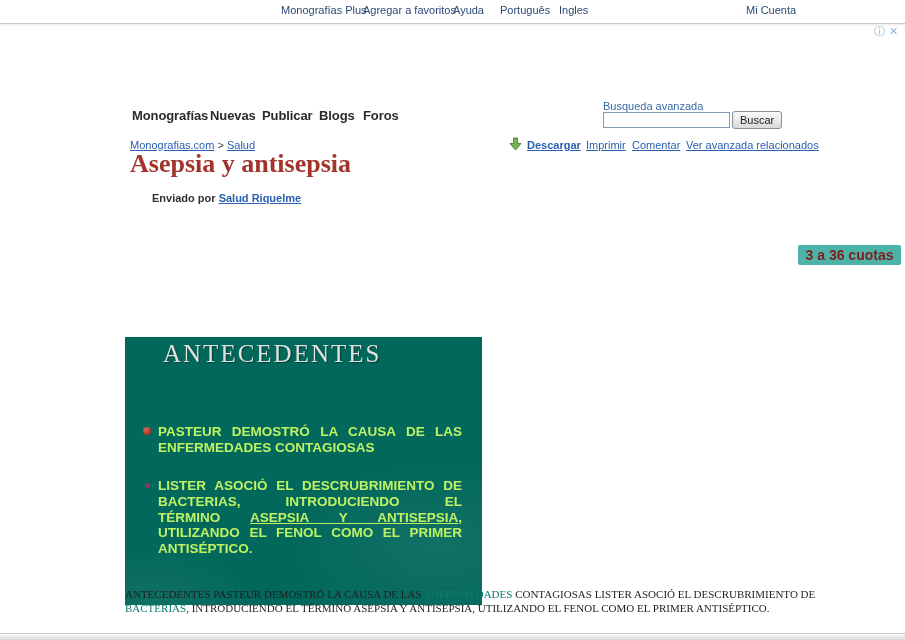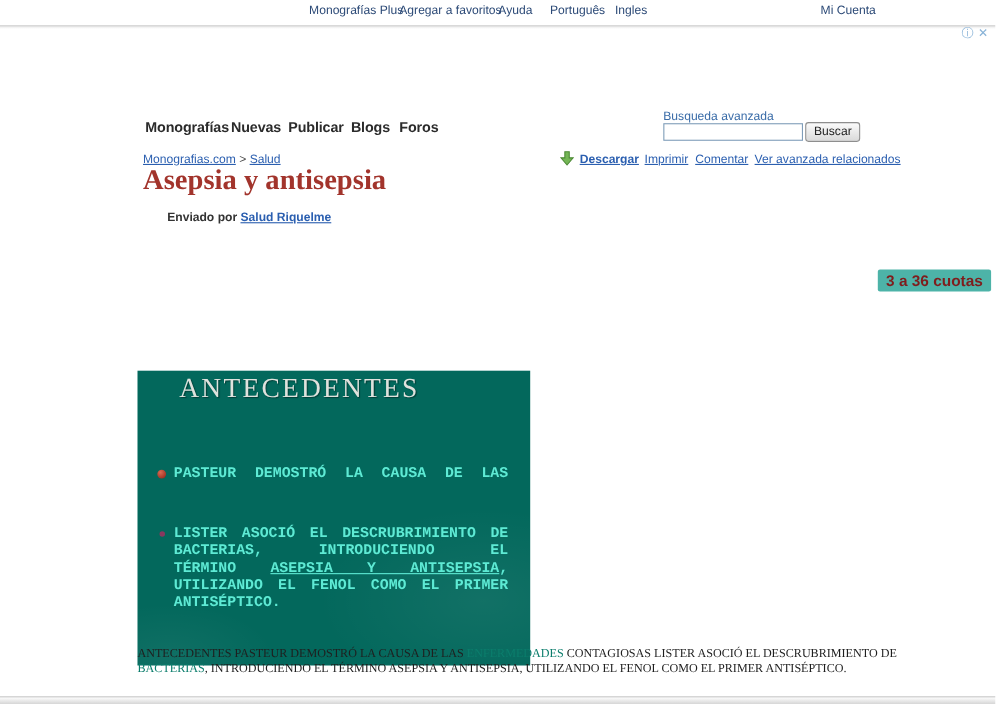--- a/index.html
+++ b/index.html
@@ -47,22 +47,22 @@
 
   
   .slide { position:absolute; left:125px; top:337px; width:357px; height:268px; overflow:hidden; }
   .slide::before { content:""; position:absolute; inset:0;
     background:
       radial-gradient(ellipse 60% 45% at 88% 78%, rgba(255,255,255,0.06), transparent 70%),
       radial-gradient(ellipse 45% 30% at 8% 97%, rgba(255,255,255,0.05), transparent 60%);
   }
   .slide-title { position:absolute; left:38px; top:3px; font-family:"Liberation Serif",serif;
     font-size:25px; letter-spacing:2px; color:#dfe2dd; text-shadow:1px 1px 1px rgba(0,0,0,0.4); }
-  .bullet-text { position:absolute; left:33px; right:20px; font-family:Liberation Mono, monospace;
-    font-weight:bold; font-size:13.5px; line-height:15.8px; color:#5eead4; }
+  .bullet-text { position:absolute; left:33px; right:20px; font-family:Liberation Sans, sans-serif;
+    font-weight:bold; font-size:13.5px; line-height:15.8px; color:#bef264; }
   .jline { text-align:justify; text-align-last:justify; }
   .lline { text-align:left; }
   .b-dot1 { position:absolute; left:18px; top:90px; width:8px; height:8px; border-radius:50%;
     background:radial-gradient(circle at 35% 30%, #d96a52, #8c1f14); }
   .b-dot2 { position:absolute; left:20px; top:146px; width:5px; height:5px; border-radius:50%;
     background:#87395f; }
   .u-seg { text-decoration:underline; }
 
   
   .summary { position:absolute; left:125px; top:588px; font-family:"Liberation Serif",serif;
@@ -128,20 +128,21 @@
   </div>
 
   <div class="ad-badge" style="background:#4db3a8">3 a 36 cuotas</div>
 
   <div class="slide" style="background:#03685c">
     <div class="slide-title">ANTECEDENTES</div>
 
     <span class="b-dot1"></span>
     <div class="bullet-text" style="top:87px">
       <div class="jline">PASTEUR DEMOSTRÓ LA CAUSA DE LAS</div>
+      <div class="lline">ENFERMEDADES CONTAGIOSAS</div>
     </div>
 
     <span class="b-dot2"></span>
     <div class="bullet-text" style="top:141px">
       <div class="jline">LISTER ASOCIÓ EL DESCRUBRIMIENTO DE</div>
       <div class="jline">BACTERIAS, INTRODUCIENDO EL</div>
       <div class="jline"><span>TÉRMINO </span><span class="u-seg">ASEPSIA Y ANTISEPSIA</span><span>,</span></div>
       <div class="jline">UTILIZANDO EL FENOL COMO EL PRIMER</div>
       <div class="lline">ANTISÉPTICO.</div>
     </div>

